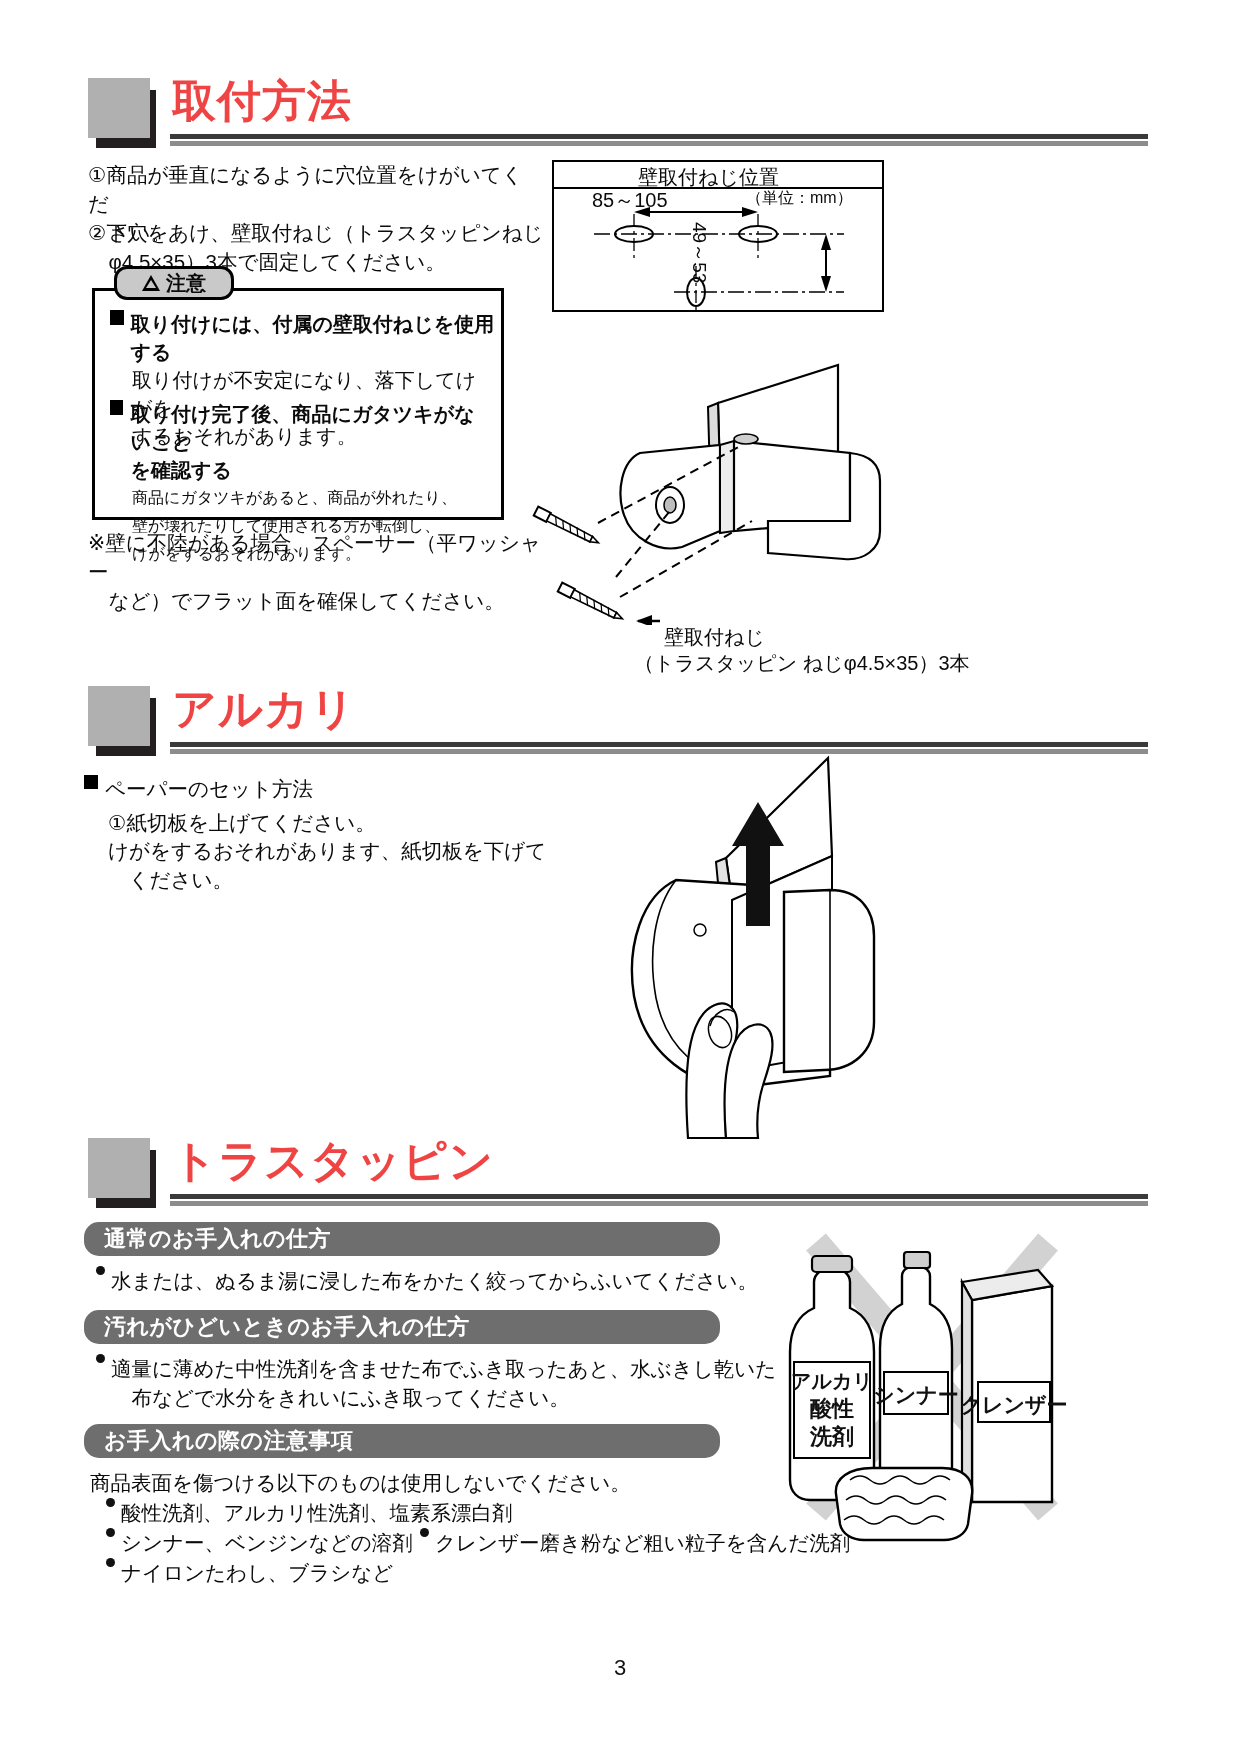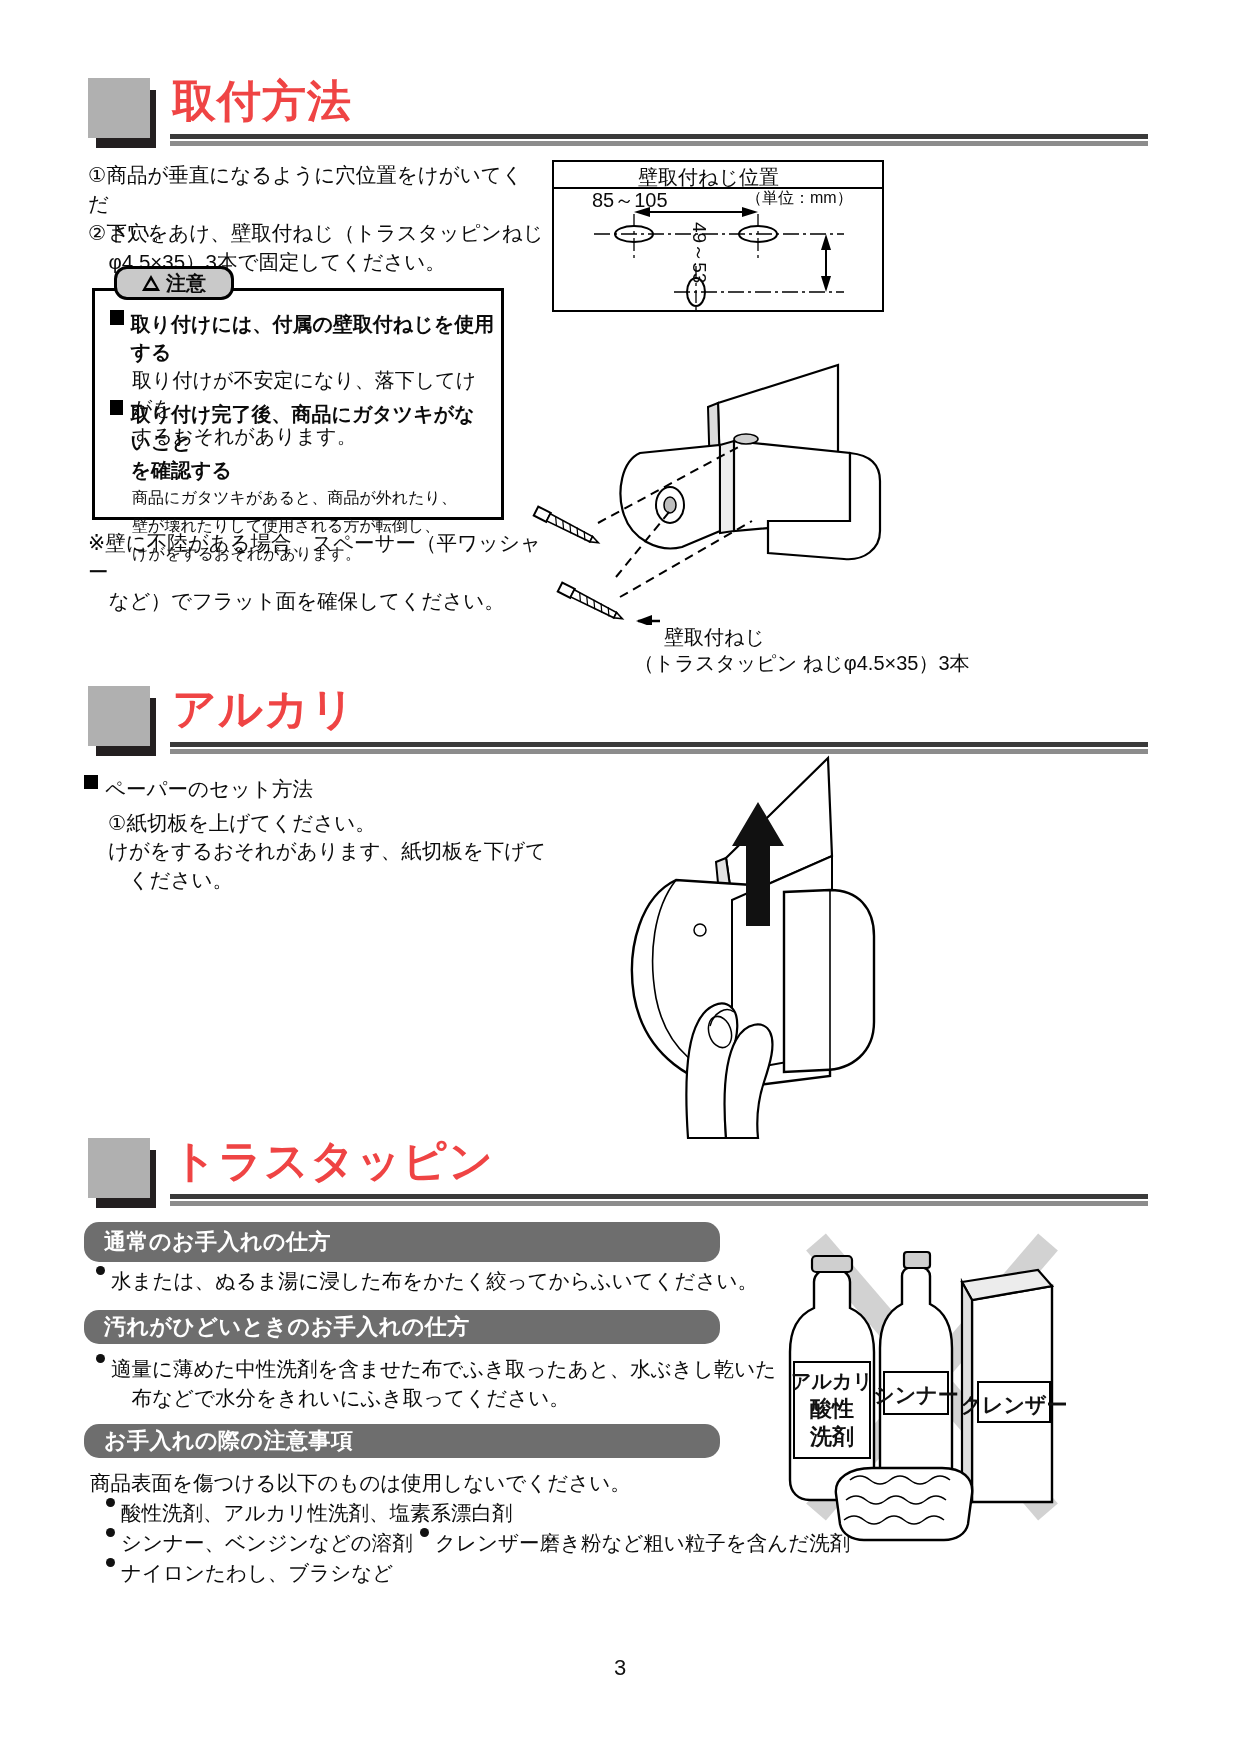--- a/index.html
+++ b/index.html
@@ -265,21 +265,21 @@
   </div>
 
   <div class="sec-head" style="left:88px;top:1138px;width:1060px;">
     <div class="sq-shadow"></div>
     <div class="sq"></div>
     <div class="title">トラスタッピン</div>
     <div class="rule-dark" style="width:978px;"></div>
     <div class="rule-gray" style="width:978px;"></div>
   </div>
 
-  <div class="pill" style="left:84px;top:1222px;width:636px;height:40px;">通常のお手入れの仕方</div>
+  <div class="pill" style="left:84px;top:1222px;width:636px;height:34px;">通常のお手入れの仕方</div>
   <div style="position:absolute;left:96px;top:1266px;font-size:20.5px;line-height:29px;display:flex;">
     <span class="dot"></span>
     <span style="white-space:pre-wrap;">水または、ぬるま湯に浸した布をかたく絞ってからふいてください。</span>
   </div>
 
   <div class="pill" style="left:84px;top:1310px;width:636px;height:34px;">汚れがひどいときのお手入れの仕方</div>
   <div style="position:absolute;left:96px;top:1354px;font-size:20.5px;line-height:29px;display:flex;">
     <span class="dot"></span>
     <span style="white-space:pre-wrap;">適量に薄めた中性洗剤を含ませた布でふき取ったあと、水ぶきし乾いた
 　布などで水分をきれいにふき取ってください。</span>

